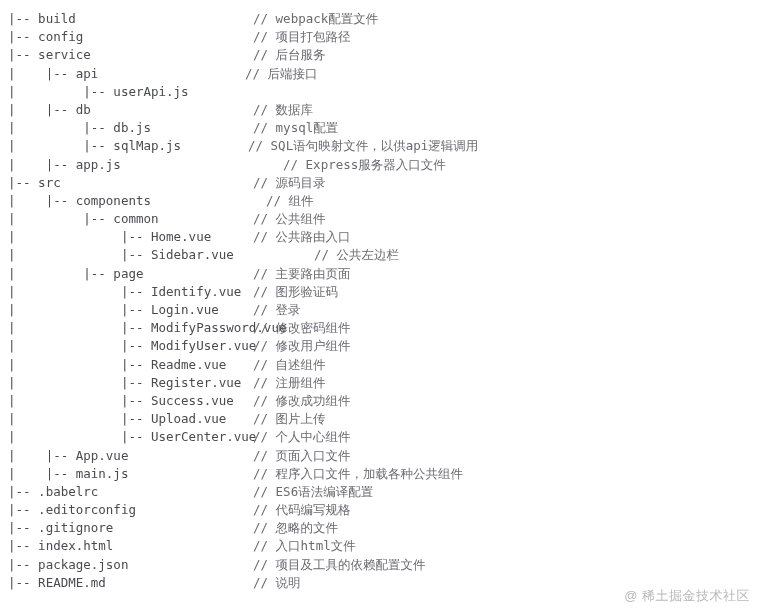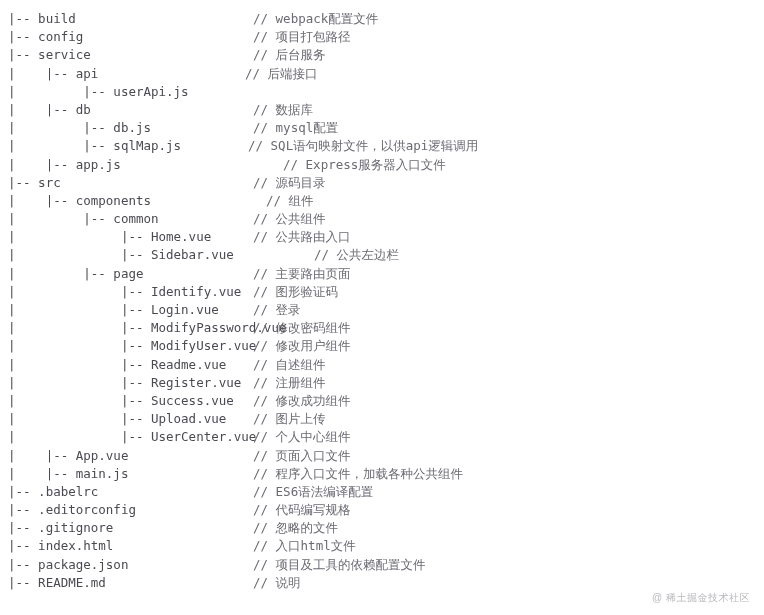--- a/index.html
+++ b/index.html
@@ -39,21 +39,21 @@
     position: absolute;
     top: 0;
     white-space: pre;
     color: #6a6a72;
   }
   .watermark {
     position: absolute;
     right: 14px;
     bottom: 10px;
     font-family: "Liberation Sans", sans-serif;
-    font-size: 10px;
+    font-size: 13px;
     color: #b8b8bd;
     letter-spacing: 0.5px;
   }
 </style>
 </head>
 <body>
 
 <div id="tree">
     <div class="row"><span class="tree-col">|-- build</span><span class="comment-col" style="left: 245px;">// webpack配置文件</span></div>
     <div class="row"><span class="tree-col">|-- config</span><span class="comment-col" style="left: 245px;">// 项目打包路径</span></div>

